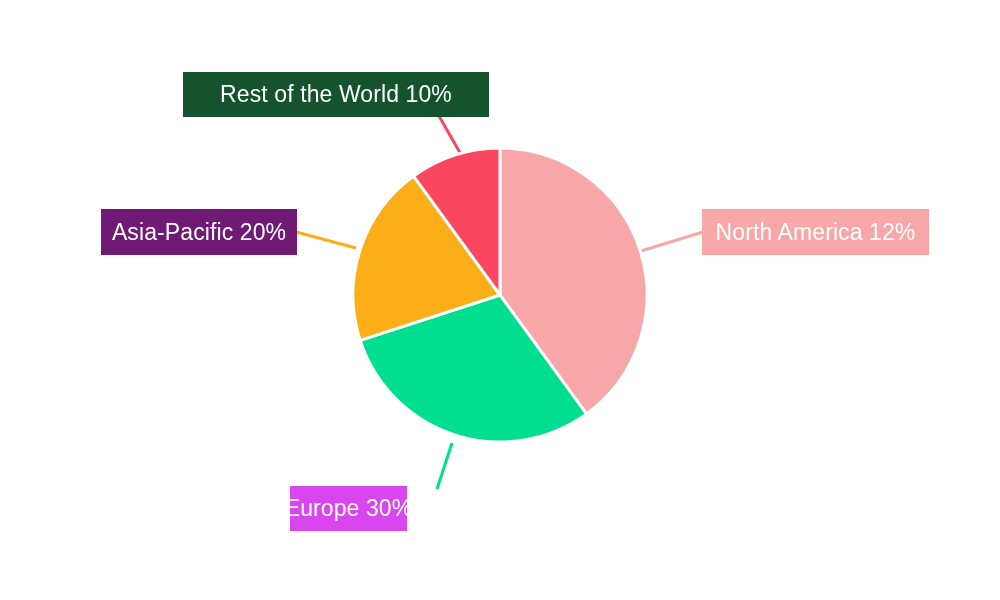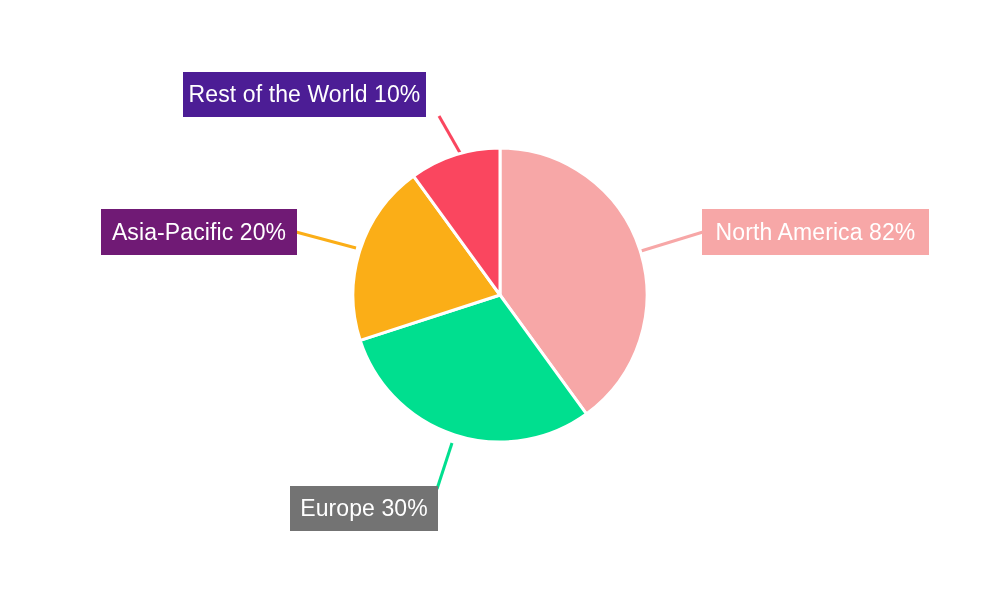--- a/index.html
+++ b/index.html
@@ -55,25 +55,25 @@
     </g>
     <g>
       <path d="M 500 295 L 500 148 A 147 147 0 0 1 586.4044320869936 413.92549817311726 Z" fill="#F7A7A7" stroke="#FFFFFF" stroke-width="3" stroke-linejoin="round"></path>
       <path d="M 500 295 L 586.4044320869936 413.92549817311726 A 147 147 0 0 1 360.19469210461244 340.42549817311726 Z" fill="#00DF8F" stroke="#FFFFFF" stroke-width="3" stroke-linejoin="round"></path>
       <path d="M 500 295 L 360.19469210461244 340.42549817311726 A 147 147 0 0 1 413.59556791300645 176.07450182688274 Z" fill="#FBAE17" stroke="#FFFFFF" stroke-width="3" stroke-linejoin="round"></path>
       <path d="M 500 295 L 413.59556791300645 176.07450182688274 A 147 147 0 0 1 500 148 Z" fill="#FA465F" stroke="#FFFFFF" stroke-width="3" stroke-linejoin="round"></path>
     </g>
   </svg>
 
   <div class="label-box" style="left: 702px; top: 209px; width: 227px; height: 46px; background: rgb(247, 167, 167); color: rgb(255, 255, 255);">
-    <span>North America 82%</span>
+    <span>North America 12%</span>
   </div>
-  <div class="label-box" style="left: 290px; top: 486px; width: 148px; height: 45px; background: #737373; color: rgb(255, 255, 255);">
+  <div class="label-box" style="left: 290px; top: 486px; width: 117px; height: 45px; background: #d946ef; color: rgb(255, 255, 255);">
     <span>Europe 30%</span>
   </div>
   <div class="label-box" style="left: 101px; top: 209px; width: 196px; height: 46px; background: #701a75; color: rgb(255, 255, 255);">
     <span>Asia-Pacific 20%</span>
   </div>
-  <div class="label-box" style="left: 183px; top: 72px; width: 243px; height: 45px; background: #4c1d95; color: rgb(255, 255, 255);">
+  <div class="label-box" style="left: 183px; top: 72px; width: 306px; height: 45px; background: #14532d; color: rgb(255, 255, 255);">
     <span>Rest of the World 10%</span>
   </div>
 
 </div>
 
 </body></html>

